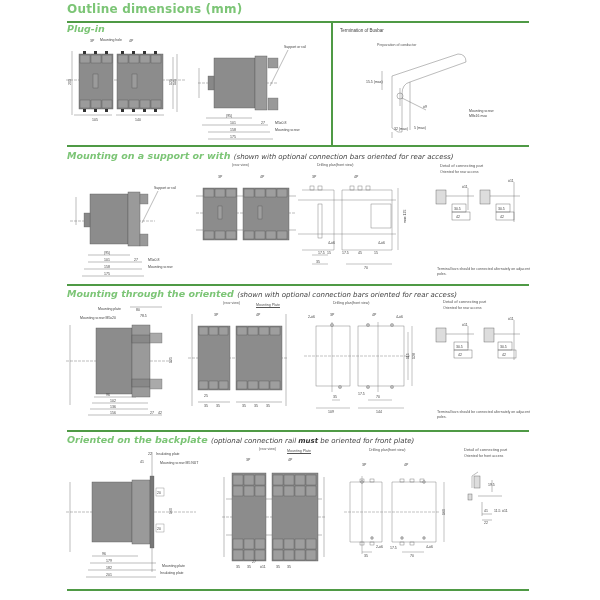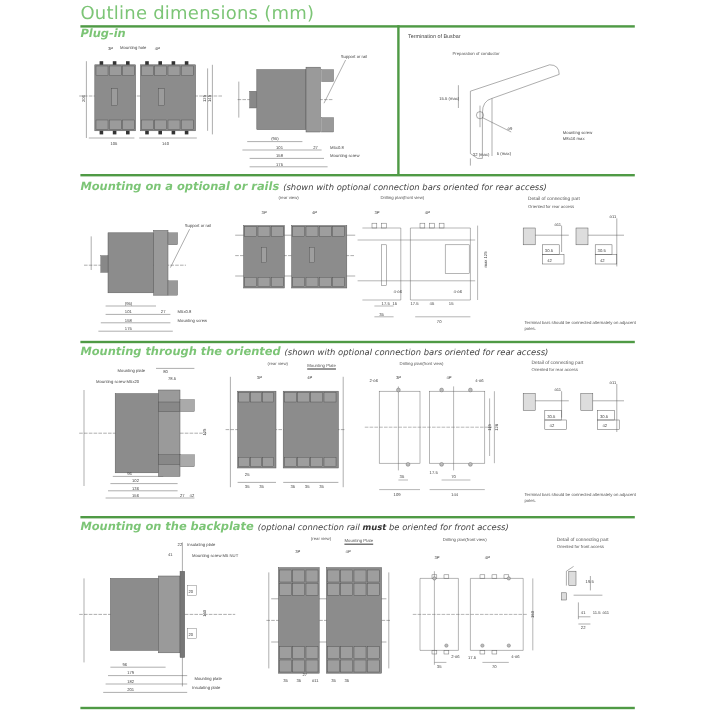--- a/index.html
+++ b/index.html
@@ -1,18 +1,18 @@
 <!DOCTYPE html>
 <html><head>
 <meta charset="utf-8">
 <style>
   html,body{margin:0;padding:0;background:#fff;}
   body{width:600px;height:600px;position:relative;overflow:hidden;font-family:"DejaVu Sans",sans-serif;color:#333;}
   .abs{position:absolute;}
-  .title{left:67px;top:2px;font-size:15px;font-weight:normal;color:#7cc576;letter-spacing:0.2px;}
+  .title{left:67px;top:2px;font-size:12px;font-weight:bold;color:#7cc576;letter-spacing:0.2px;}
   .rule{height:2px;background:#4f9a45;}
   .sec-title{font-size:9.5px;font-weight:bold;color:#7cc576;white-space:nowrap;font-style:italic;}
   .sec-sub{font-size:7px;font-weight:normal;color:#444;}
   .sec-sub b{font-weight:bold;color:#333;}
   .tiny{font-size:3.6px;color:#555;white-space:nowrap;font-family:"Liberation Sans",sans-serif;}
   .small{font-size:4.5px;color:#444;white-space:nowrap;font-family:"Liberation Sans",sans-serif;}
   .vrule{width:2px;background:#4f9a45;}
   svg{position:absolute;overflow:visible;}
   svg text{font-family:"Liberation Sans",sans-serif;fill:#444;}
 </style>
@@ -122,21 +122,21 @@
   </g>
   <text x="-2" y="33" font-size="3.5">15.5 (max)</text>
   <text x="55" y="58" font-size="3.5">ö9</text>
   <text x="26" y="80" font-size="3.5">32 (max)</text>
   <text x="46" y="79" font-size="3.5">5 (max)</text>
   <text x="101" y="62" font-size="3.5">Mounting screw</text>
   <text x="101" y="67" font-size="3.5">M8x16 max</text>
 </svg>
 
 <div class="abs sec-title" style="left:67px;top:150px;">
-  <span>Mounting on a optional or rails</span>
+  <span>Mounting on a support or with</span>
   <span class="sec-sub">(shown with optional connection bars oriented for rear access)</span>
 </div>
 <div class="abs tiny" style="left:232px;top:163px;">(rear view)</div>
 <div class="abs tiny" style="left:317px;top:163px;">Drilling plan(front view)</div>
 
 <svg style="left:70px;top:185px;" width="120" height="95">
   <g stroke="#555" stroke-width="0.4" fill="none">
     <line x1="6" y1="12" x2="6" y2="40"></line>
     <line x1="18" y1="70" x2="60" y2="70"></line>
     <line x1="18" y1="77" x2="72" y2="77"></line>
@@ -378,22 +378,22 @@
   <text x="76" y="2" font-size="3.5">ö11</text>
   <text x="24" y="30" font-size="3.5">30.5</text>
   <text x="68" y="30" font-size="3.5">30.5</text>
   <text x="26" y="38" font-size="3.5">42</text>
   <text x="70" y="38" font-size="3.5">42</text>
 </svg>
 <div class="abs tiny" style="left:437px;top:410px;width:95px;white-space:normal;line-height:5px;">Terminal bars should be connected alternately on adjacent poles.</div>
 <div class="abs rule" style="left:67px;top:430px;width:462px;"></div>
 
 <div class="abs sec-title" style="left:67px;top:434px;">
-  <span>Mounting on the backplate</span>
-  <span class="sec-sub"><span>(optional connection rail </span><b>must</b><span> be oriented for front access)</span></span>
+  <span>Oriented on the backplate</span>
+  <span class="sec-sub"><span>(optional connection rail </span><b>must</b><span> be oriented for front plate)</span></span>
 </div>
 <div class="abs tiny" style="left:259px;top:447px;">(rear view)</div>
 <div class="abs tiny" style="left:287px;top:449px;text-decoration:underline;">Mounting Plate</div>
 <div class="abs tiny" style="left:369px;top:448px;">Drilling plan(front view)</div>
 
 <svg style="left:66px;top:452px;" width="145" height="135">
   <text x="90" y="3" font-size="3.5">Insulating plate</text>
   <text x="94" y="12" font-size="3.5">Mounting screw M5 NUT</text>
   <text x="82" y="3" font-size="3.5">22</text>
   <text x="74" y="11" font-size="3.5">41</text>

